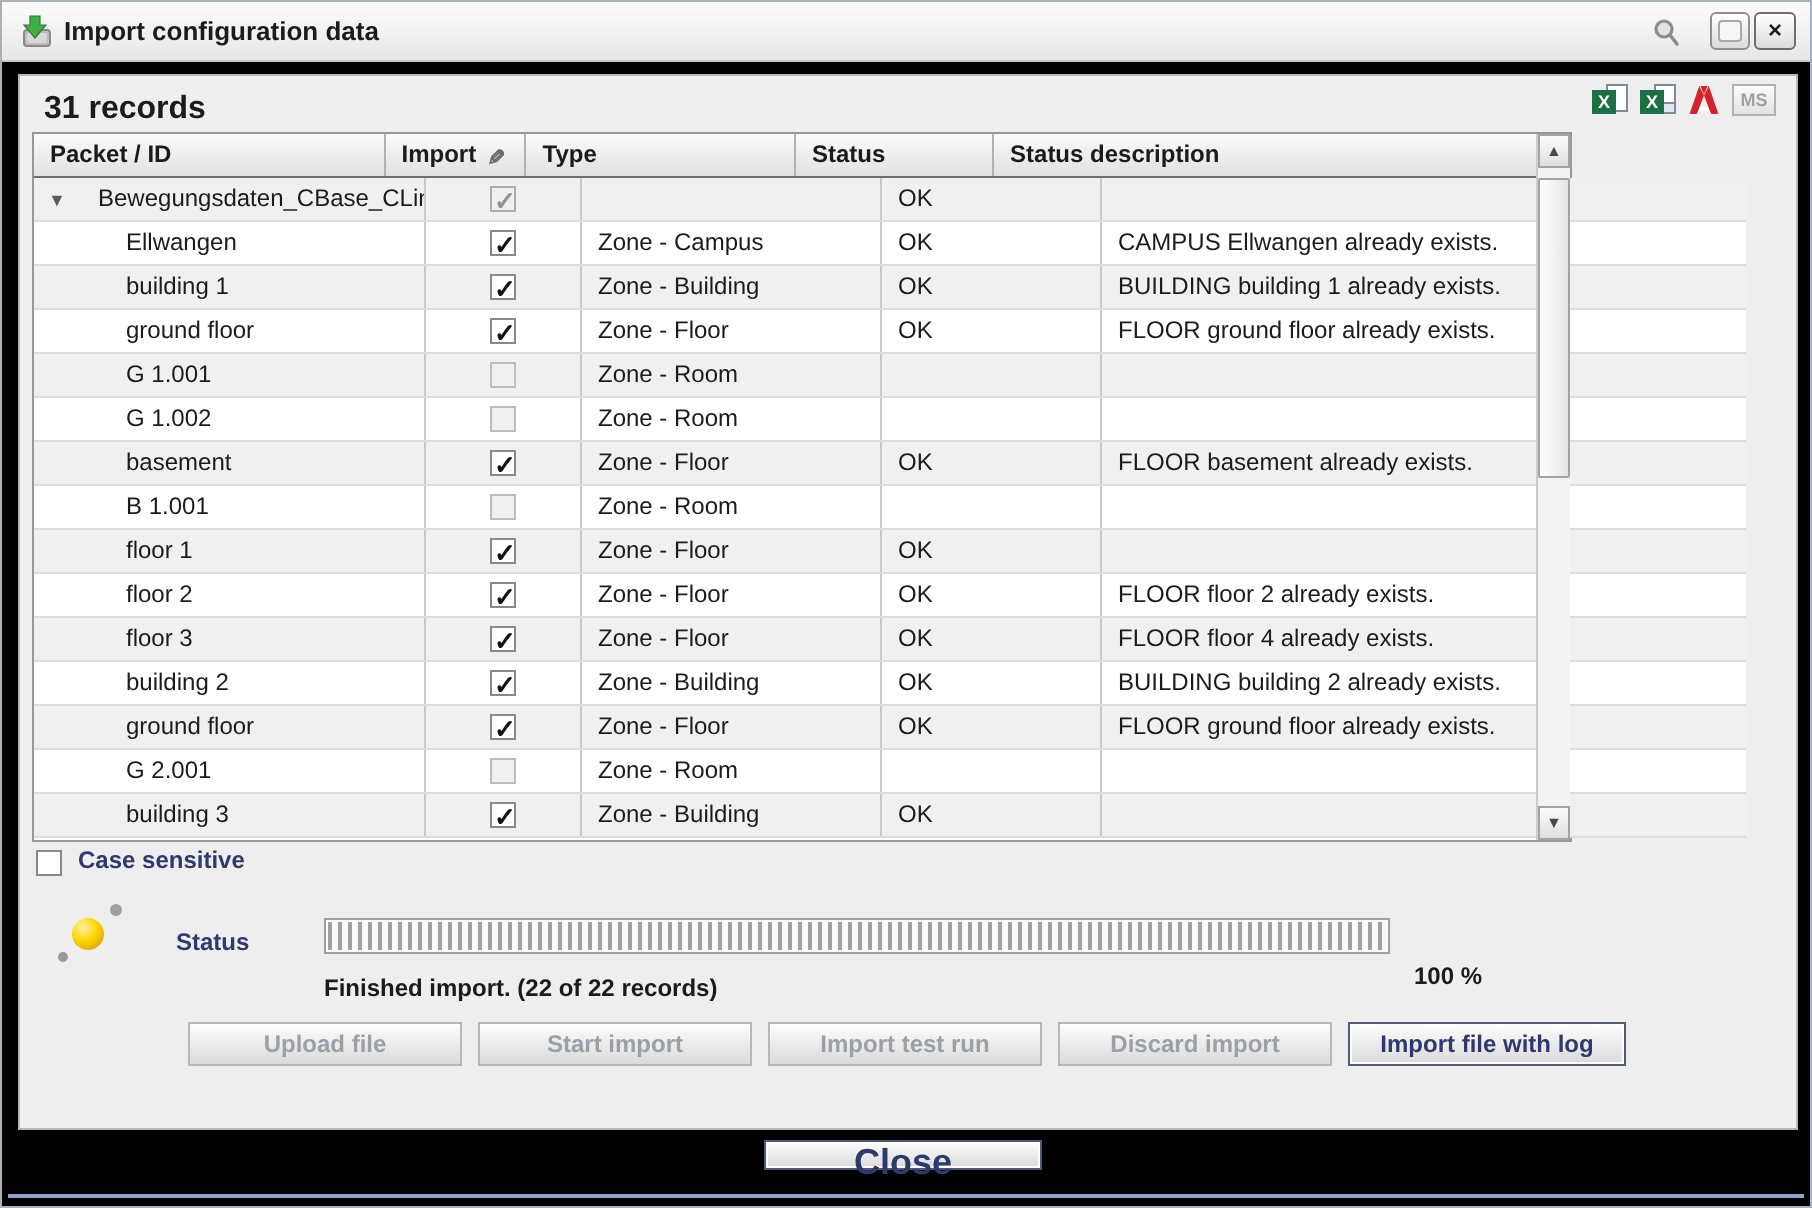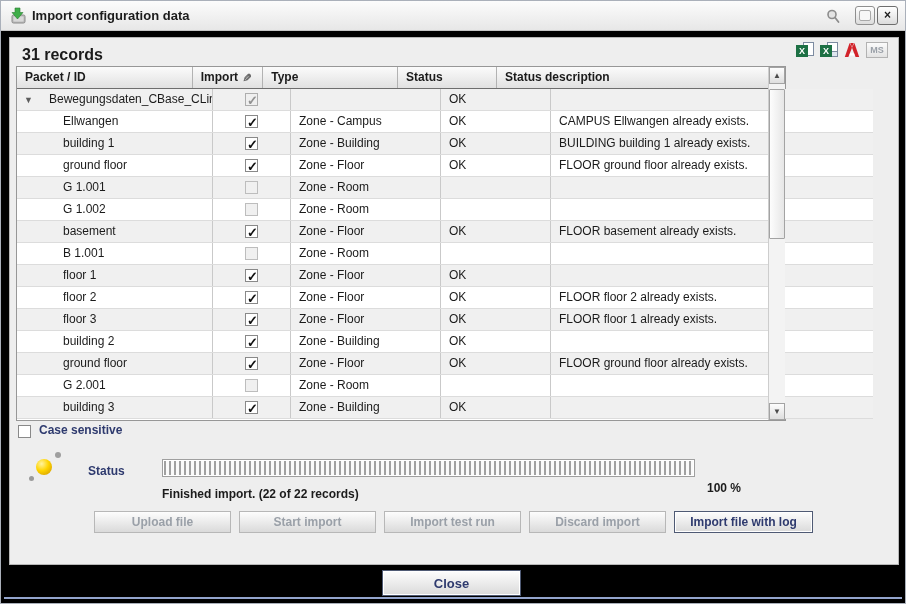--- a/index.html
+++ b/index.html
@@ -104,23 +104,23 @@
   .finish-msg { position:absolute; left:152px; top:449px; font-size:12px; font-weight:bold; color:#1b1b1b; }
   .actions { position:absolute; left:84px; top:473px; display:flex; gap:8px; }
   .btn {
     height:22px; font-family:"Liberation Sans", sans-serif; font-size:12px; font-weight:bold;
     background:linear-gradient(#fdfdfd,#dadada); cursor:pointer;
   }
   .action-btn { width:137px; }
   .btn.disabled { border:1px solid #b7b7b7; color:#9aa0a8; }
   .btn.primary { width:139px; border:1px solid #4f5a74; color:#2e3a6e; box-shadow:inset 0 0 0 1px #ffffff; }
   .close-dialog-btn {
-    position:absolute; left:381px; top:569px; width:139px; height:26px;
+    position:absolute; left:381px; top:569px; width:139px; height:15px;
     border:1px solid #4f5a74; box-shadow:inset 0 0 0 1px #ffffff;
-    color:#2e3a6e; font-size:13px; font-weight:bold;
+    color:#2e3a6e; font-size:18px; font-weight:bold;
     background:linear-gradient(#fdfdfd,#dadada); cursor:pointer;
   }
   .bottom-accent { position:absolute; left:3px; right:3px; bottom:4px; height:2px; background:#93a4cc; }
 </style>
 </head>
 <body>
 
 <div class="window">
 
   <div class="titlebar">
@@ -244,27 +244,28 @@
             <div class="td col-import"><span class="cb checked"></span></div>
             <div class="td col-type">Zone - Floor</div>
             <div class="td col-status">OK</div>
             <div class="td col-desc">FLOOR floor 2 already exists.</div>
           </div>
           <div class="trow stripe">
             <div class="td col-id"><span class="lvl1">floor 3</span></div>
             <div class="td col-import"><span class="cb checked"></span></div>
             <div class="td col-type">Zone - Floor</div>
             <div class="td col-status">OK</div>
-            <div class="td col-desc">FLOOR floor 1 already exists.</div>
+            <div class="td col-desc">FLOOR floor 4 already exists.</div>
           </div>
           <div class="trow">
             <div class="td col-id"><span class="lvl1">building 2</span></div>
             <div class="td col-import"><span class="cb checked"></span></div>
             <div class="td col-type">Zone - Building</div>
             <div class="td col-status">OK</div>
+            <div class="td col-desc">BUILDING building 2 already exists.</div>
           </div>
           <div class="trow stripe">
             <div class="td col-id"><span class="lvl1">ground floor</span></div>
             <div class="td col-import"><span class="cb checked"></span></div>
             <div class="td col-type">Zone - Floor</div>
             <div class="td col-status">OK</div>
             <div class="td col-desc">FLOOR ground floor already exists.</div>
           </div>
           <div class="trow">
             <div class="td col-id"><span class="lvl1">G 2.001</span></div>

